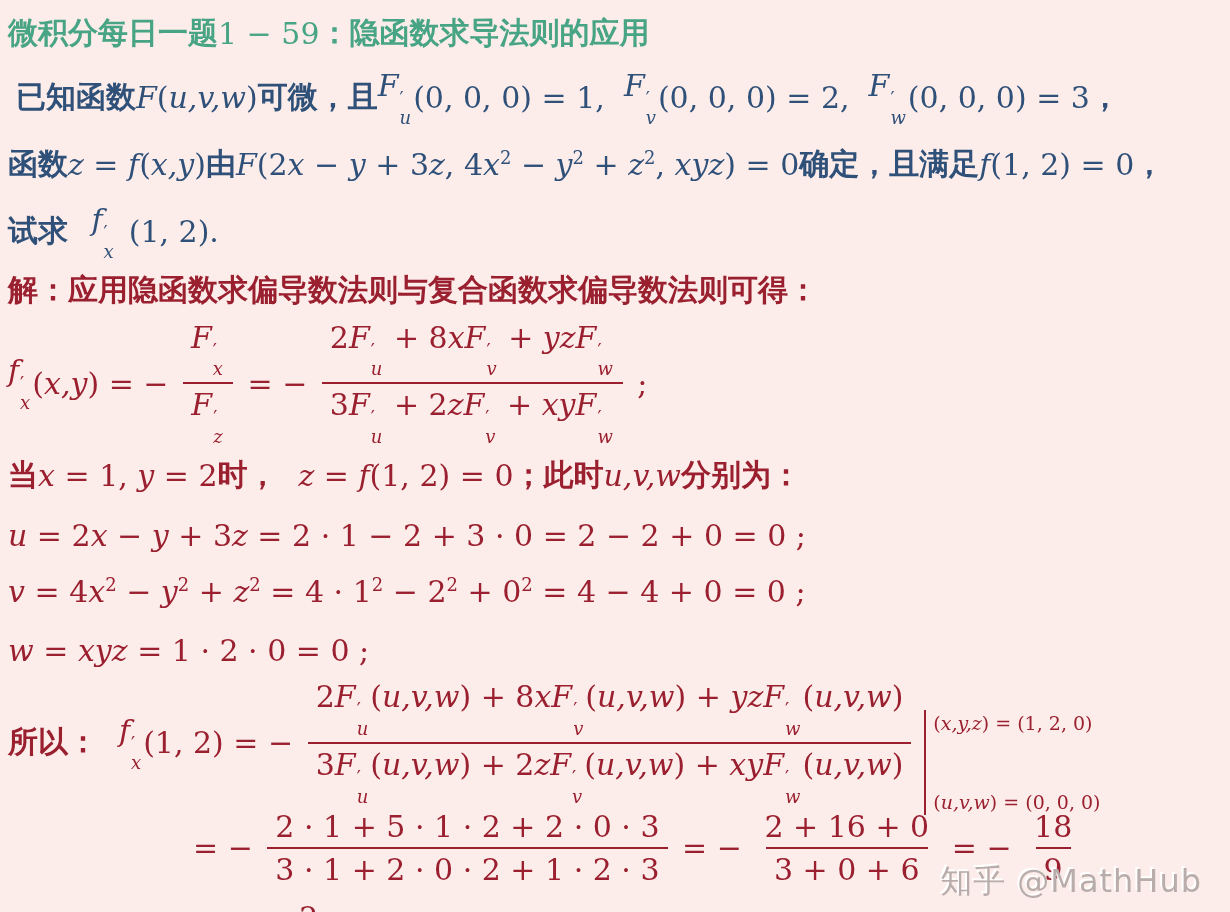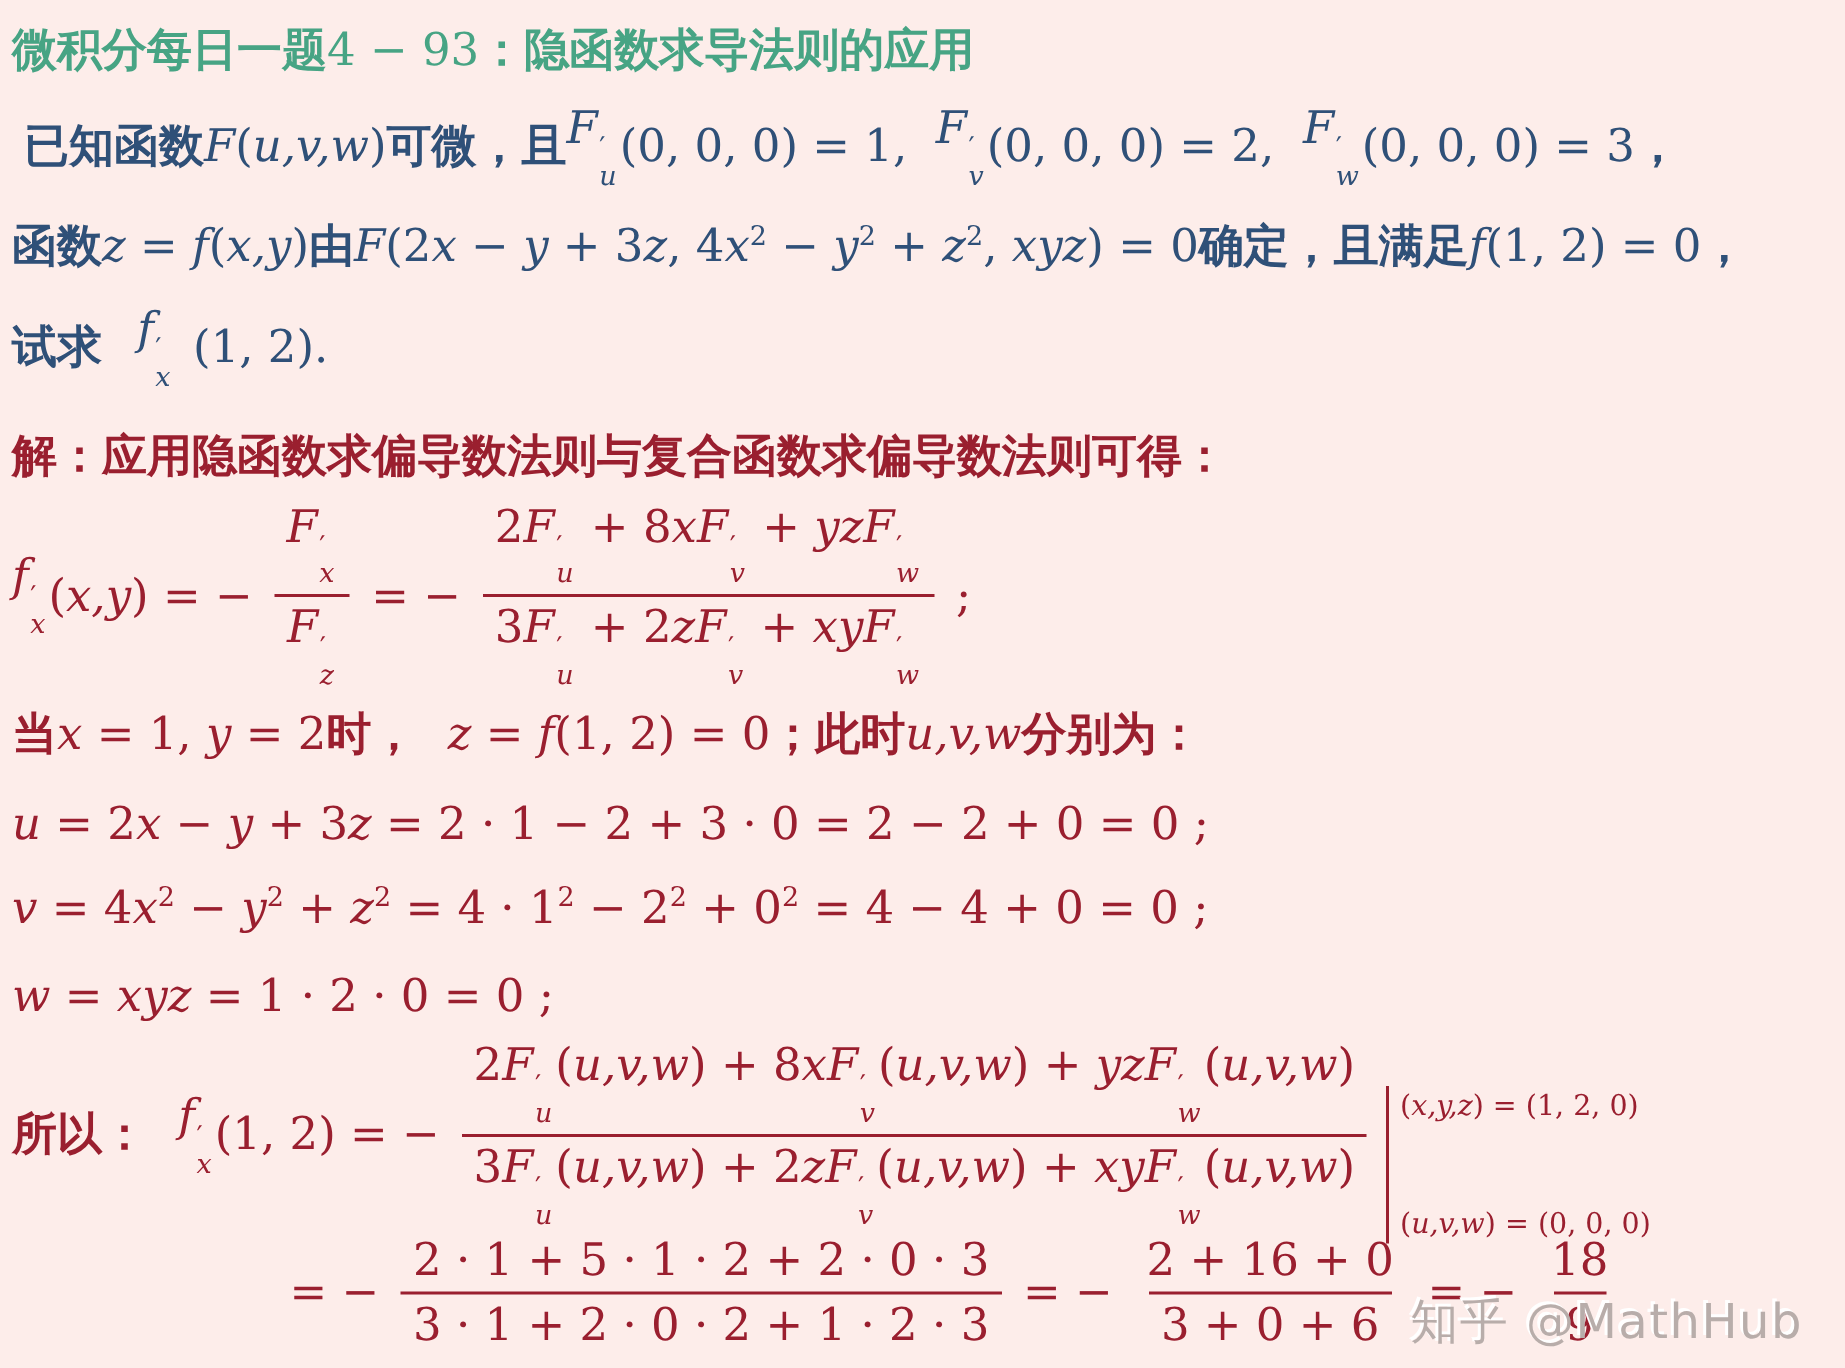--- a/index.html
+++ b/index.html
@@ -68,21 +68,21 @@
     text-shadow:-2px -2px 0 #ffffff;
   }
 </style>
 </head>
 <body>
 
 <div class="page" style="background: rgb(253, 237, 234);">
   <div id="content">
       <div class="line role-title" style="margin-top: 4px; color: rgb(71, 164, 132);">
         <span class="cjk">微积分每日一题</span>
-        <span class="rm">4 − 93</span>
+        <span class="rm">1 − 59</span>
         <span class="cjk">：隐函数求导法则的应用</span>
       </div>
       <div class="line role-problem" style="margin-top: 12px; color: rgb(47, 80, 120); padding-left: 16px;">
         <span class="cjk">已知函数</span>
         <span class="it">F</span>
         <span class="rm">(</span>
         <span class="it">u,v,w</span>
         <span class="rm">)</span>
         <span class="cjk">可微，且</span>
         <span class="it">F<span class="ps"><span class="psp">′</span><span class="psb">u</span></span></span>
@@ -121,21 +121,21 @@
         <span class="cjk">确定，且满足</span>
         <span class="it">f</span>
         <span class="rm">(1, 2) = 0</span>
         <span class="cjk">，</span>
       </div>
       <div class="line role-problem" style="margin-top: 14px; color: rgb(47, 80, 120); gap: 13px;">
         <span class="cjk">试求 </span>
         <span class="it">f<span class="ps"><span class="psp">′</span><span class="psb">x</span></span></span>
         <span class="rm">(1, 2).</span>
       </div>
-      <div class="line role-solution" style="margin-top: 20px; color: rgb(154, 31, 47);">
+      <div class="line role-solution" style="margin-top: 6px; color: rgb(154, 31, 47);">
         <span class="cjk">解：应用隐函数求偏导数法则与复合函数求偏导数法则可得：</span>
       </div>
       <div class="line role-solution" style="margin-top: 6px; color: rgb(154, 31, 47);">
         <span class="it">f<span class="ps"><span class="psp">′</span><span class="psb">x</span></span></span>
         <span class="rm">(</span>
         <span class="it">x,y</span>
         <span class="rm">) = − </span>
         <span class="frac"><span class="num"><span class="it">F<span class="ps"><span class="psp">′</span><span class="psb">x</span></span></span></span><span class="den"><span class="it">F<span class="ps"><span class="psp">′</span><span class="psb">z</span></span></span></span></span>
         <span class="rm"> = − </span>
         <span class="frac"><span class="num"><span class="rm">2</span><span class="it">F<span class="ps"><span class="psp">′</span><span class="psb">u</span></span></span><span class="rm"> + 8</span><span class="it">x</span><span class="it">F<span class="ps"><span class="psp">′</span><span class="psb">v</span></span></span><span class="rm"> + </span><span class="it">yz</span><span class="it">F<span class="ps"><span class="psp">′</span><span class="psb">w</span></span></span></span><span class="den"><span class="rm">3</span><span class="it">F<span class="ps"><span class="psp">′</span><span class="psb">u</span></span></span><span class="rm"> + 2</span><span class="it">z</span><span class="it">F<span class="ps"><span class="psp">′</span><span class="psb">v</span></span></span><span class="rm"> + </span><span class="it">xy</span><span class="it">F<span class="ps"><span class="psp">′</span><span class="psb">w</span></span></span></span></span>

